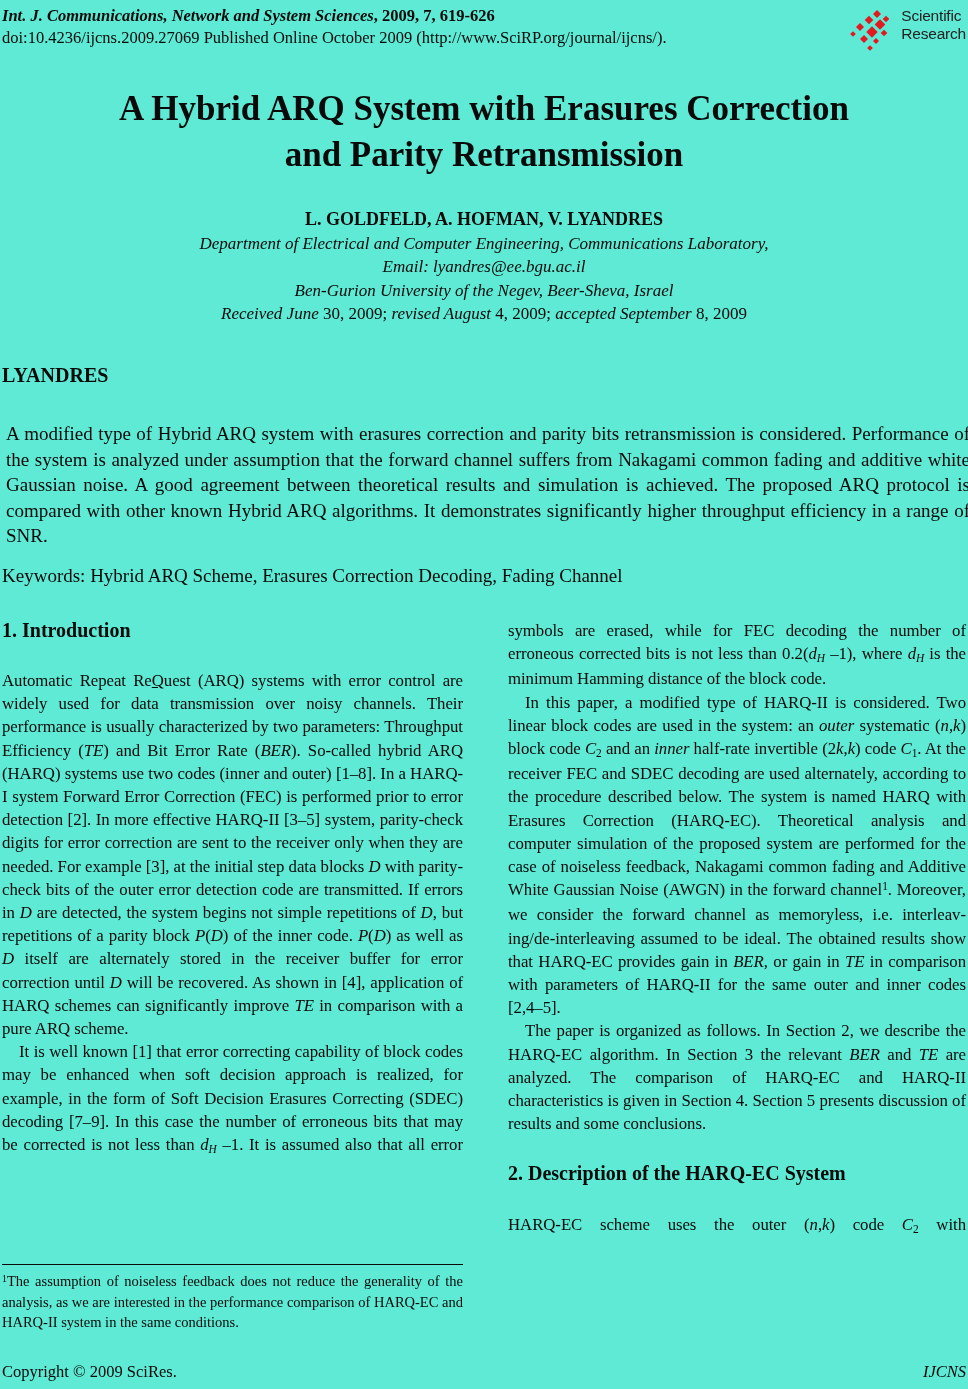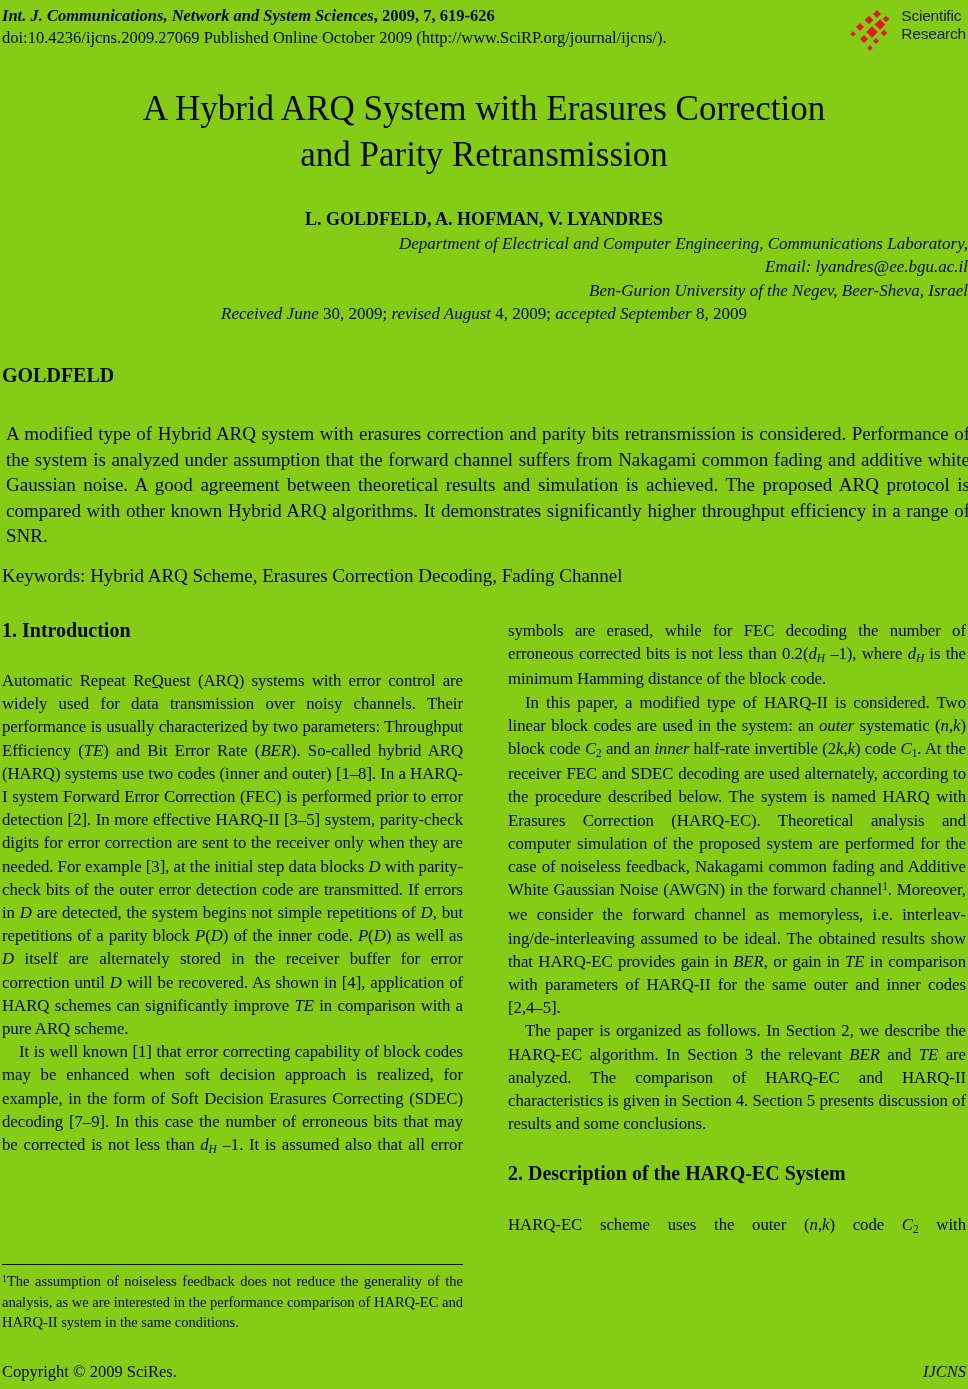--- a/index.html
+++ b/index.html
@@ -1,40 +1,40 @@
 <!DOCTYPE html>
 <html><head>
 <meta charset="utf-8">
 <style>
   html,body{margin:0;padding:0;background:#fff;}
-  .page{position:relative;width:968px;height:1389px;background:#84cc16;overflow:hidden;
+  .page{position:relative;width:968px;height:1389px;background:#5eead4;overflow:hidden;
         font-family:"Liberation Serif","DejaVu Serif",serif;color:#0a0a0a;}
   .it{font-style:italic;}
   .bd{font-weight:normal;}
   .ul{text-decoration:underline;}
   .sb{font-size:0.68em;position:relative;top:0.22em;}
   .sp{font-size:0.68em;position:relative;top:-0.45em;}
 
   
   .hdr{position:absolute;top:5px;left:2px;font-size:16.5px;line-height:22px;}
   .hdr-line1{font-weight:bold;}
   .logo{position:absolute;top:7px;right:2px;display:flex;align-items:flex-start;gap:4px;}
   .logo svg{display:block;margin-top:2px;}
   .dm{fill:#e2191f;}
   .logo-text{font-family:"Liberation Sans","DejaVu Sans",sans-serif;font-size:15.5px;
              line-height:17.5px;color:#222;letter-spacing:-0.2px;}
 
   
   .title{position:absolute;top:86px;left:0;width:968px;margin:0;text-align:center;
-         font-size:35px;line-height:46px;font-weight:normal;}
+         font-size:35px;line-height:46px;font-weight:bold;}
   .title .tl{display:block;}
   .byline{position:absolute;top:208px;left:0;width:968px;text-align:center;
           font-size:17px;line-height:23.5px;}
   .authors{font-size:18px;font-weight:bold;text-align:center;}
-  .affil{font-style:italic;text-align:right;}
+  .affil{font-style:italic;}
 
   
   .abs-h{position:absolute;top:363px;left:2px;margin:0;font-size:20px;line-height:24px;font-weight:bold;}
   .abs-p{position:absolute;top:417px;left:2px;width:964px;margin:4px;font-size:19px;
          line-height:25.6px;text-align:justify;}
   .kw{position:absolute;top:563px;left:2px;width:964px;margin:0;font-size:19px;line-height:25px;}
 
   
   .cols{position:absolute;top:618px;left:2px;width:966px;display:flex;gap:45px;}
   .colL{width:461px;}
@@ -91,21 +91,21 @@
   </h1>
 
   <div class="byline">
     <div class="authors">L. GOLDFELD, A. HOFMAN, V. LYANDRES</div>
     <div class="affil">Department of Electrical and Computer Engineering, Communications Laboratory,</div>
     <div class="affil">Email: lyandres@ee.bgu.ac.il</div>
     <div class="affil">Ben-Gurion University of the Negev, Beer-Sheva, Israel</div>
     <div class="received"><span class="it">Received June </span><span>30, 2009; </span><span class="it">revised August </span><span>4, 2009; </span><span class="it">accepted September </span><span>8, 2009</span></div>
   </div>
 
-  <h2 class="abs-h">GOLDFELD</h2>
+  <h2 class="abs-h">LYANDRES</h2>
   <p class="abs-p">A modified type of Hybrid ARQ system with erasures correction and parity bits retransmission is considered. Performance of the system is analyzed under assumption that the forward channel suffers from Nakagami common fading and additive white Gaussian noise. A good agreement between theoretical results and simulation is achieved. The proposed ARQ protocol is compared with other known Hybrid ARQ algorithms. It demonstrates significantly higher throughput efficiency in a range of SNR.</p>
 
   <p class="kw"><span class="bd">Keywords:</span><span> Hybrid ARQ Scheme, Erasures Correction Decoding, Fading Channel</span></p>
 
   <div class="cols">
     <div class="colL">
       <h3 class="sec-h">1. Introduction</h3>
       <p class="body"><span>Automatic Repeat Re</span><span class="ul">Q</span><span>uest (ARQ) systems with error control are widely used for data transmission over noisy channels. Their performance is usually characterized by two parameters: Throughput Efficiency (</span><span class="it">TE</span><span>) and Bit Error Rate (</span><span class="it">BER</span><span>). So-called hybrid ARQ (HARQ) sys­tems use two codes (inner and outer) [1–8]. In a HARQ-I system Forward Error Correction (FEC) is performed prior to error detection [2]. In more effective HARQ-II [3–5] system, parity-check digits for error correction are sent to the receiver only when they are needed. For ex­ample [3], at the initial step data blocks </span><span class="it">D</span><span> with par­ity-check bits of the outer error detection code are trans­mitted. If errors in </span><span class="it">D</span><span> are detected, the system begins not simple repetitions of </span><span class="it">D</span><span>, but repetitions of a parity block </span><span class="it">P</span><span>(</span><span class="it">D</span><span>) of the inner code. </span><span class="it">P</span><span>(</span><span class="it">D</span><span>) as well as </span><span class="it">D</span><span> itself are al­ternately stored in the receiver buffer for error correction until </span><span class="it">D</span><span> will be recovered. As shown in [4], application of HARQ schemes can significantly improve </span><span class="it">TE</span><span> in com­parison with a pure ARQ scheme.</span></p>
       <p class="body ind jlast"><span>It is well known [1] that error correcting capability of block codes may be enhanced when soft decision ap­proach is realized, for example, in the form of Soft Deci­sion Erasures Correcting (SDEC) decoding [7–9]. In this case the number of erroneous bits that may be corrected is not less than </span><span class="it">d</span><span class="it sb">H</span><span> –1. It is assumed also that all error</span></p>
     </div>

